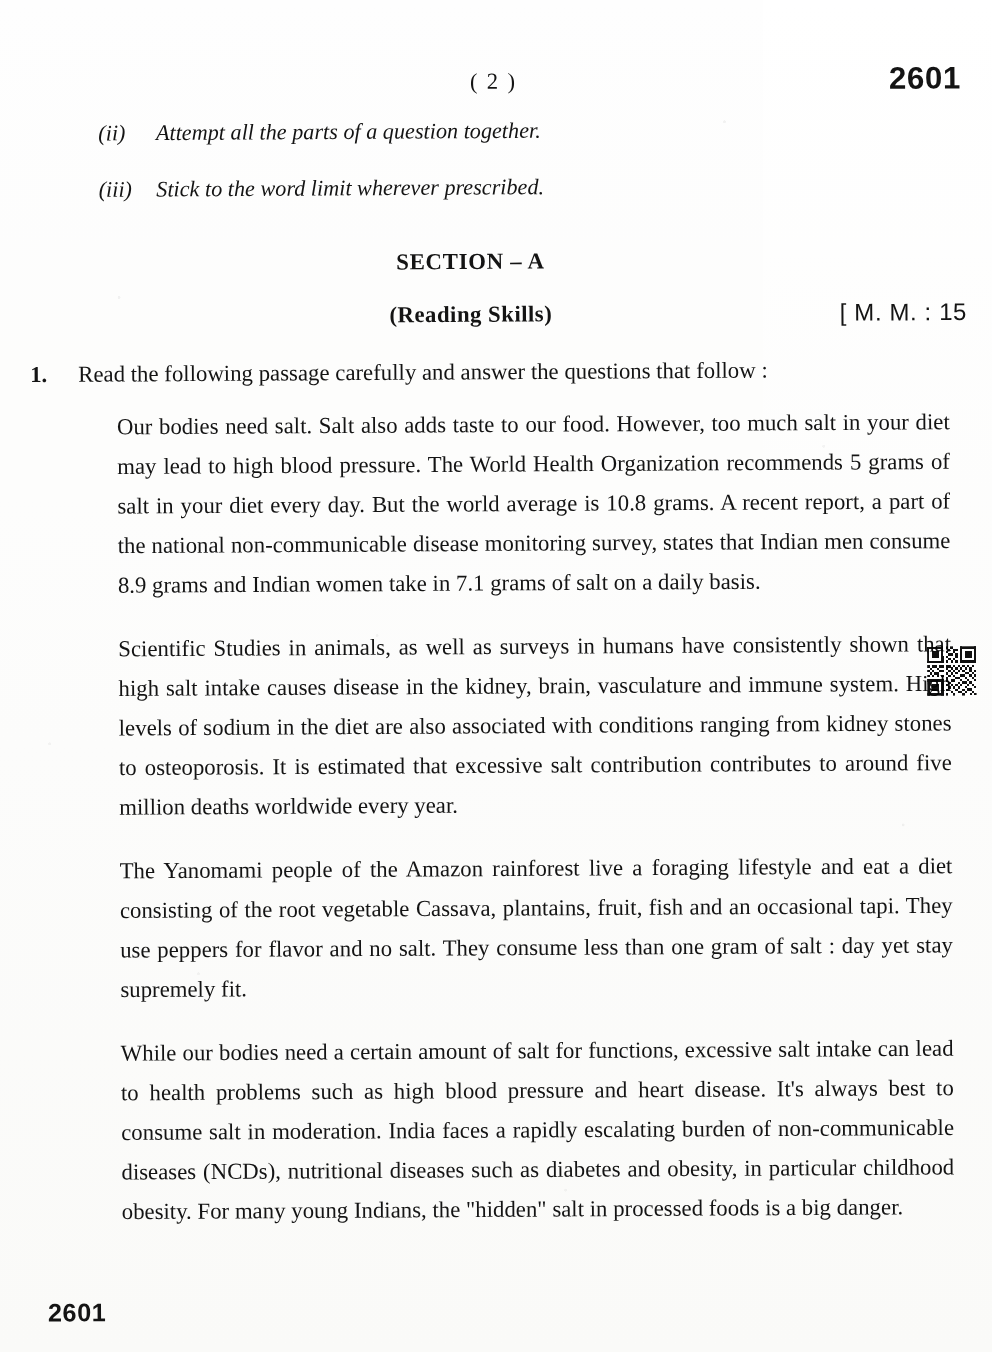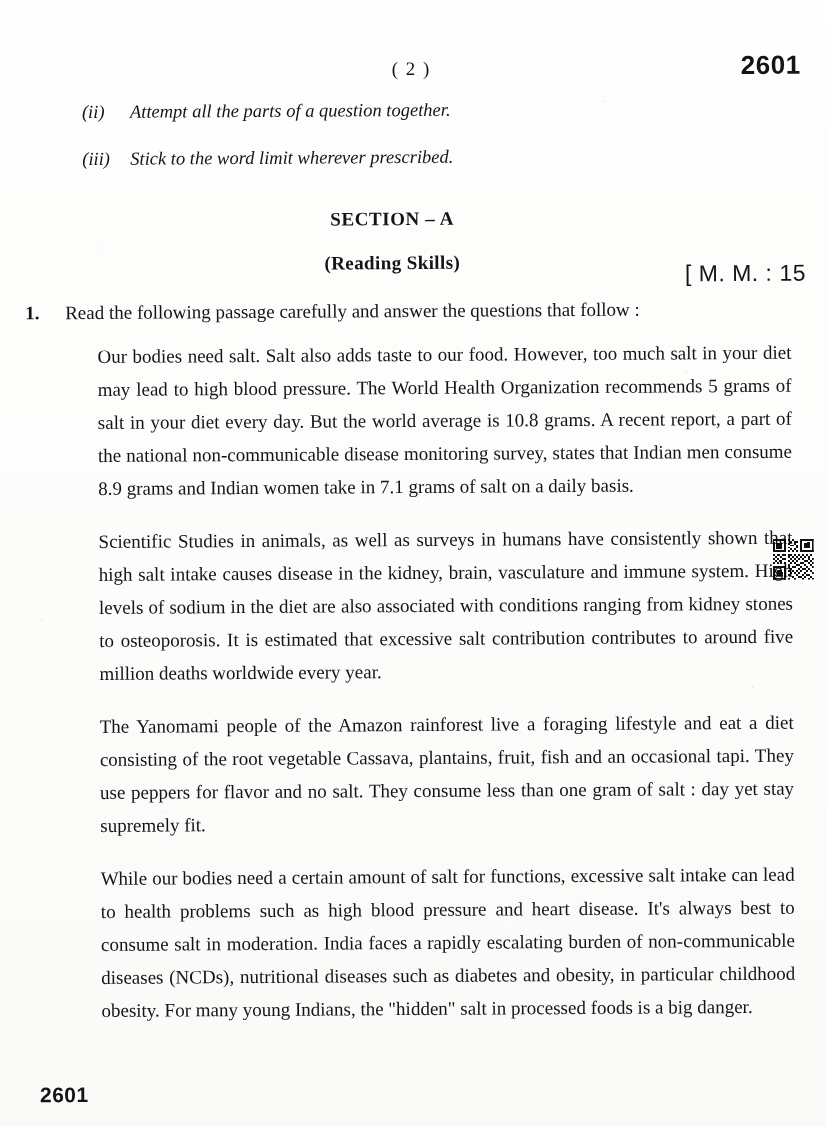--- a/index.html
+++ b/index.html
@@ -116,23 +116,22 @@
     font-weight: 700;
     font-size: 19px;
     letter-spacing: 0.4px;
     padding-right: 40px;
   }
   .max-marks {
     position: absolute;
     top: 0;
     right: 20px;
     font-family: "Liberation Sans", "DejaVu Sans", sans-serif;
-    font-size: 23px;
+    font-size: 20px;
     letter-spacing: 0.5px;
-    margin-top: 10px;
   }
 
   
   .question-block {
     position: absolute;
     top: 300px;
     left: 0;
     width: 827px;
   }
   .question-row {

